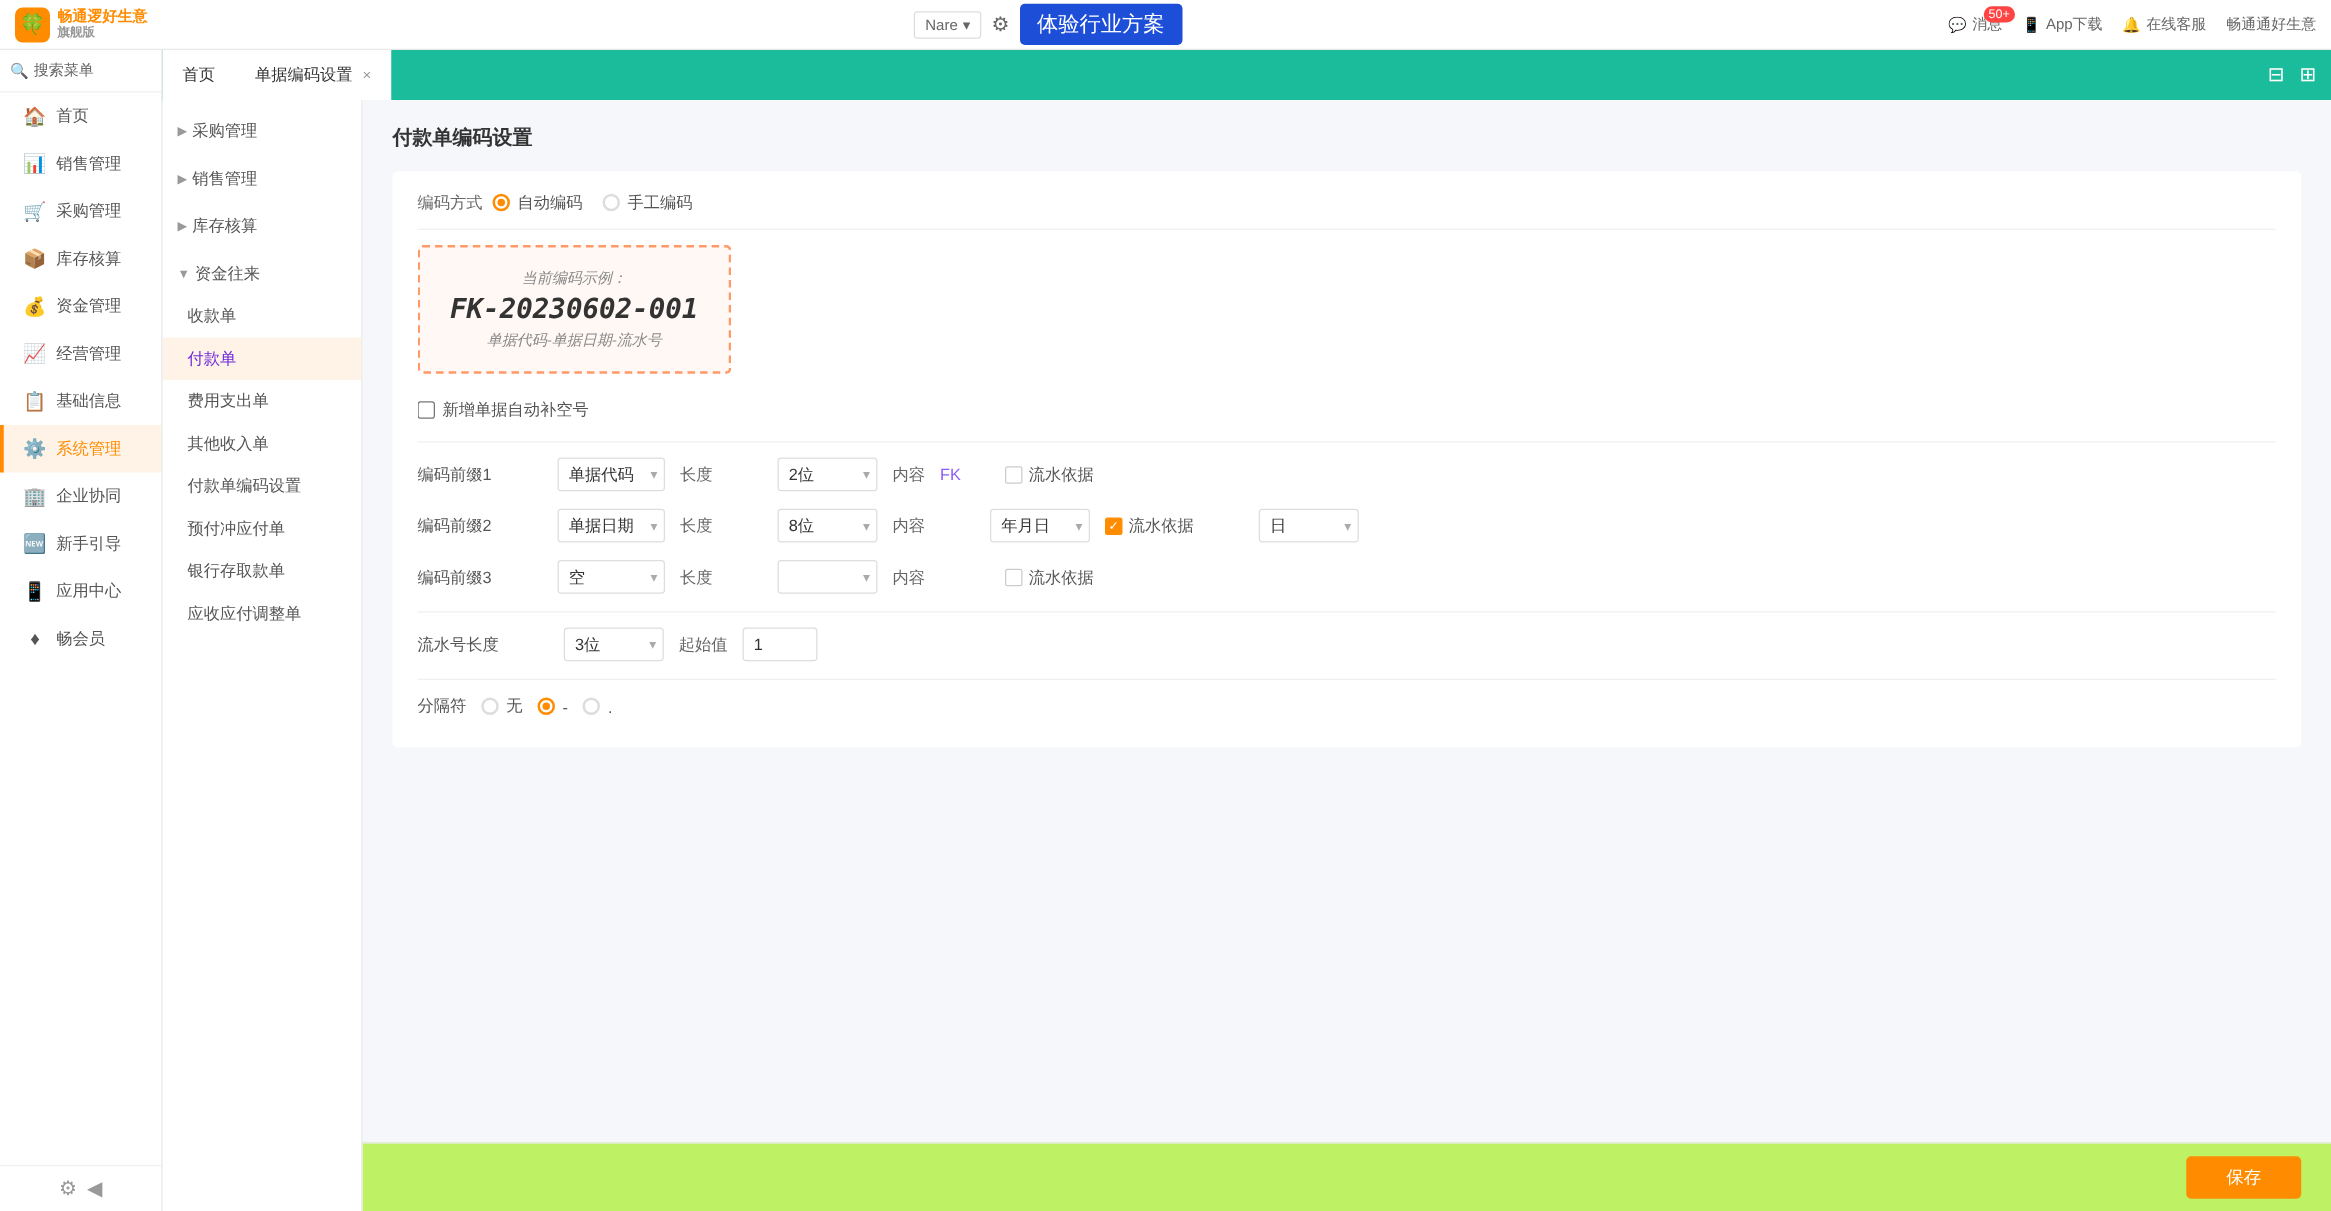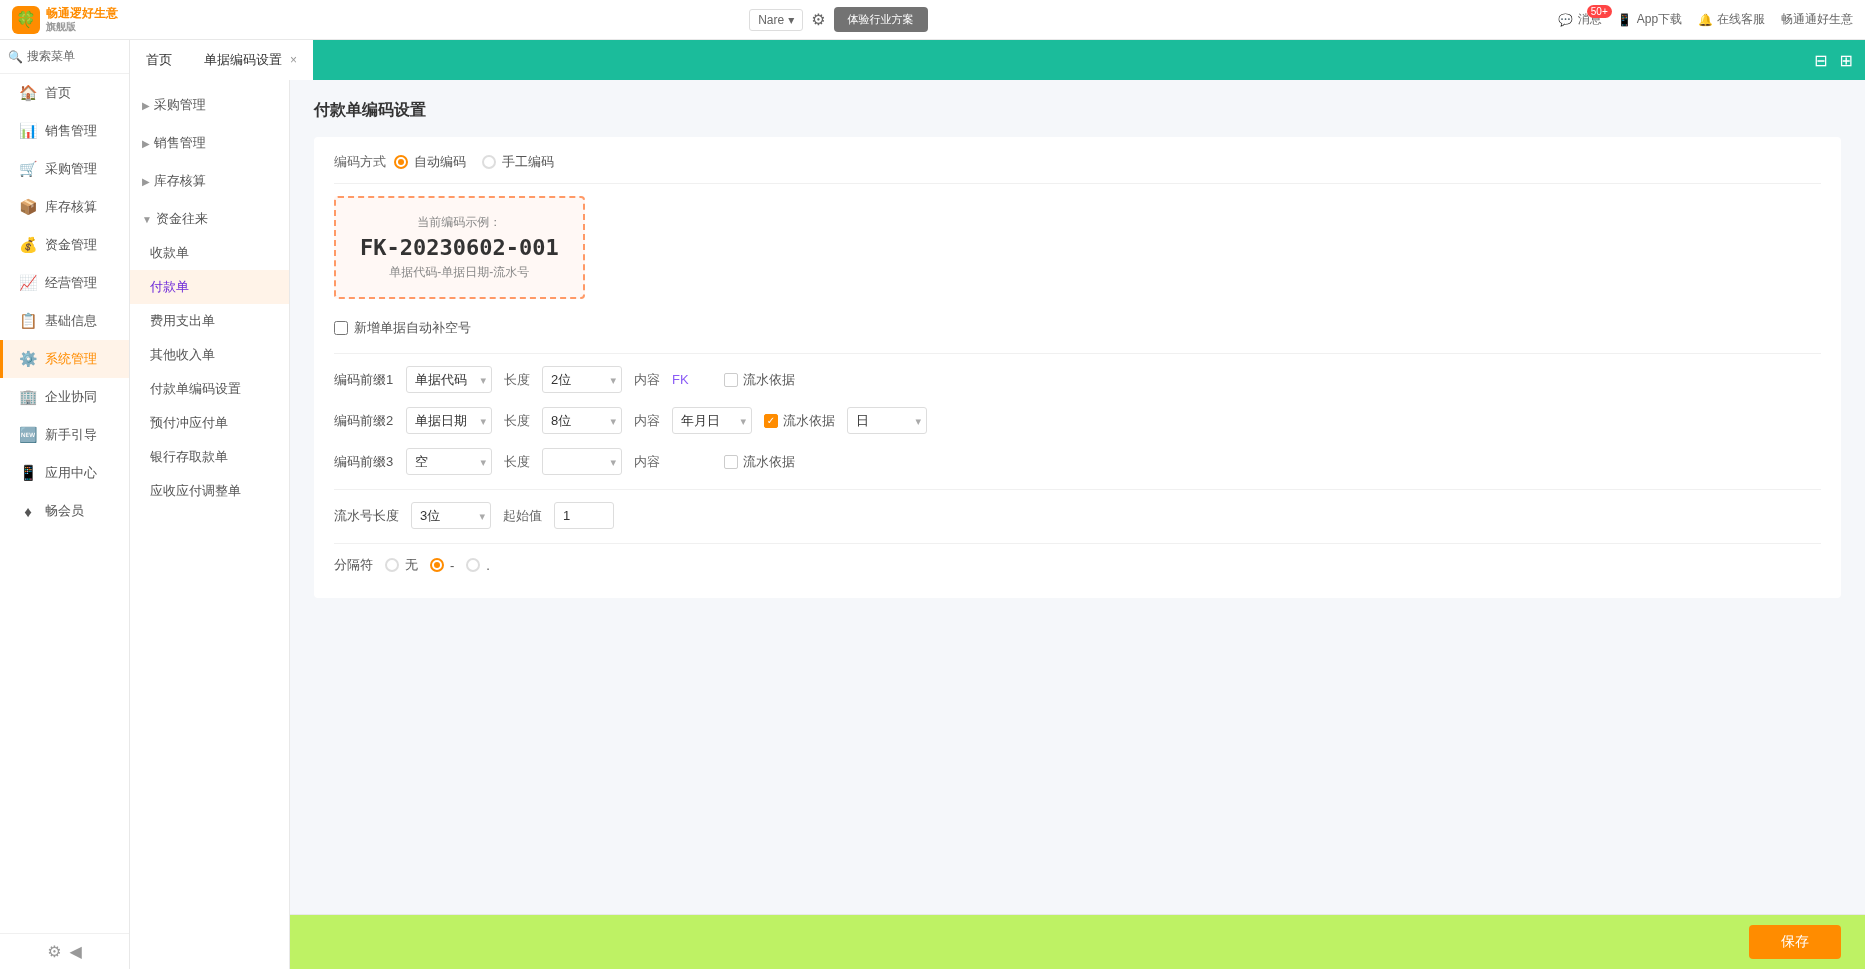--- a/index.html
+++ b/index.html
@@ -9,21 +9,21 @@
     .topbar { height: 40px; background: #fff; border-bottom: 1px solid #e8e8e8; display: flex; align-items: center; padding: 0 12px; gap: 8px; z-index: 100; }
     .topbar-logo { display: flex; align-items: center; gap: 6px; color: #ff8c00; font-weight: bold; font-size: 13px; }
     .topbar-logo-icon { width: 28px; height: 28px; background: #ff8c00; border-radius: 6px; display: flex; align-items: center; justify-content: center; color: white; font-size: 16px; }
     .topbar-logo-text { line-height: 1.2; }
     .topbar-logo-text .line1 { font-size: 12px; color: #ff8c00; }
     .topbar-logo-text .line2 { font-size: 10px; color: #999; }
     .topbar-sep { flex: 1; }
     .topbar-center { display: flex; align-items: center; gap: 8px; }
     .topbar-dropdown { display: flex; align-items: center; gap: 4px; cursor: pointer; color: #666; font-size: 12px; border: 1px solid #ddd; padding: 3px 8px; border-radius: 3px; text-align: right; }
     .topbar-settings { color: #666; cursor: pointer; font-size: 16px; }
-    .topbar-btn { background: #737373; color: white; border: none; padding: 5px 14px; border-radius: 4px; cursor: pointer; font-size: 11px; }
+    .topbar-btn { background: #1d4ed8; color: white; border: none; padding: 5px 14px; border-radius: 4px; cursor: pointer; font-size: 17px; }
     .topbar-right { display: flex; align-items: center; gap: 16px; color: #666; font-size: 12px; }
     .topbar-right-item { display: flex; align-items: center; gap: 4px; cursor: pointer; position: relative; }
     .badge { background: #f44; color: white; font-size: 10px; padding: 1px 4px; border-radius: 8px; position: absolute; top: -6px; right: -10px; }
 
     
     .main-layout { display: flex; flex: 1; overflow: hidden; }
 
     
     .sidebar { width: 130px; background: #fff; border-right: 1px solid #e8e8e8; display: flex; flex-direction: column; overflow-y: auto; }
     .sidebar-search { padding: 8px; border-bottom: 1px solid #f0f0f0; display: flex; align-items: center; gap: 4px; color: #666; cursor: pointer; font-size: 12px; }
@@ -62,35 +62,35 @@
     .radio-group { display: flex; align-items: center; gap: 16px; }
     .radio-item { display: flex; align-items: center; gap: 6px; cursor: pointer; font-size: 13px; color: #555; }
     .radio-dot { width: 14px; height: 14px; border-radius: 50%; border: 2px solid #ddd; display: flex; align-items: center; justify-content: center; }
     .radio-dot.checked { border-color: #ff8c00; }
     .radio-dot.checked::after { content: ''; width: 6px; height: 6px; border-radius: 50%; background: #ff8c00; }
 
     .hint-text { font-size: 12px; color: #888; margin-bottom: 16px; line-height: 1.6; }
     .hint-text span { color: #ff6600; }
 
     
-    .preview-box { border: 2px dashed #ff9966; background: #fff8f5; border-radius: 4px; padding: 16px 24px; display: inline-block; margin-bottom: 20px; text-align: center; }
+    .preview-box { border: 2px dashed #ff9966; background: #fff8f5; border-radius: 4px; padding: 16px 24px; display: inline-block; margin-bottom: 20px; text-align: center; font-style: italic; }
     .preview-label { font-size: 12px; color: #888; margin-bottom: 4px; }
     .preview-code { font-size: 22px; font-weight: bold; color: #333; font-family: monospace; }
     .preview-desc { font-size: 12px; color: #888; margin-top: 4px; }
 
     
     .auto-fill-row { display: flex; align-items: center; gap: 6px; margin-bottom: 16px; }
     .checkbox-input { width: 14px; height: 14px; cursor: pointer; }
     .checkbox-label { font-size: 13px; color: #555; }
 
     
     .form-row { display: flex; align-items: center; gap: 12px; margin-bottom: 14px; flex-wrap: wrap; }
     .form-label { font-size: 13px; color: #555; min-width: 60px; }
     .form-select { border: 1px solid #ddd; border-radius: 3px; padding: 5px 24px 5px 8px; font-size: 13px; color: #333; background: #fff; cursor: pointer; appearance: none; position: relative; min-width: 80px; }
-    .select-wrapper { position: relative; display: inline-block; }
+    .select-wrapper { position: relative; display: inline-block; margin-left: 40px; }
     .select-wrapper::after { content: '▾'; position: absolute; right: 6px; top: 50%; transform: translateY(-50%); color: #aaa; font-size: 11px; pointer-events: none; }
     .form-input-small { border: 1px solid #ddd; border-radius: 3px; padding: 5px 8px; font-size: 13px; color: #333; width: 60px; }
     .form-text { font-size: 13px; color: #666; }
     .form-content-value { font-size: 13px; color: #8b5cf6; min-width: 40px; }
     .checkbox-inline { display: flex; align-items: center; gap: 5px; font-size: 13px; color: #555; }
     .checkbox-checked { width: 14px; height: 14px; background: #ff8c00; border: 1px solid #ff8c00; border-radius: 2px; display: inline-flex; align-items: center; justify-content: center; color: white; font-size: 10px; cursor: pointer; }
     .checkbox-unchecked { width: 14px; height: 14px; border: 1px solid #ccc; border-radius: 2px; cursor: pointer; }
 
     
     .sep-row { display: flex; align-items: center; gap: 12px; margin-bottom: 8px; }

